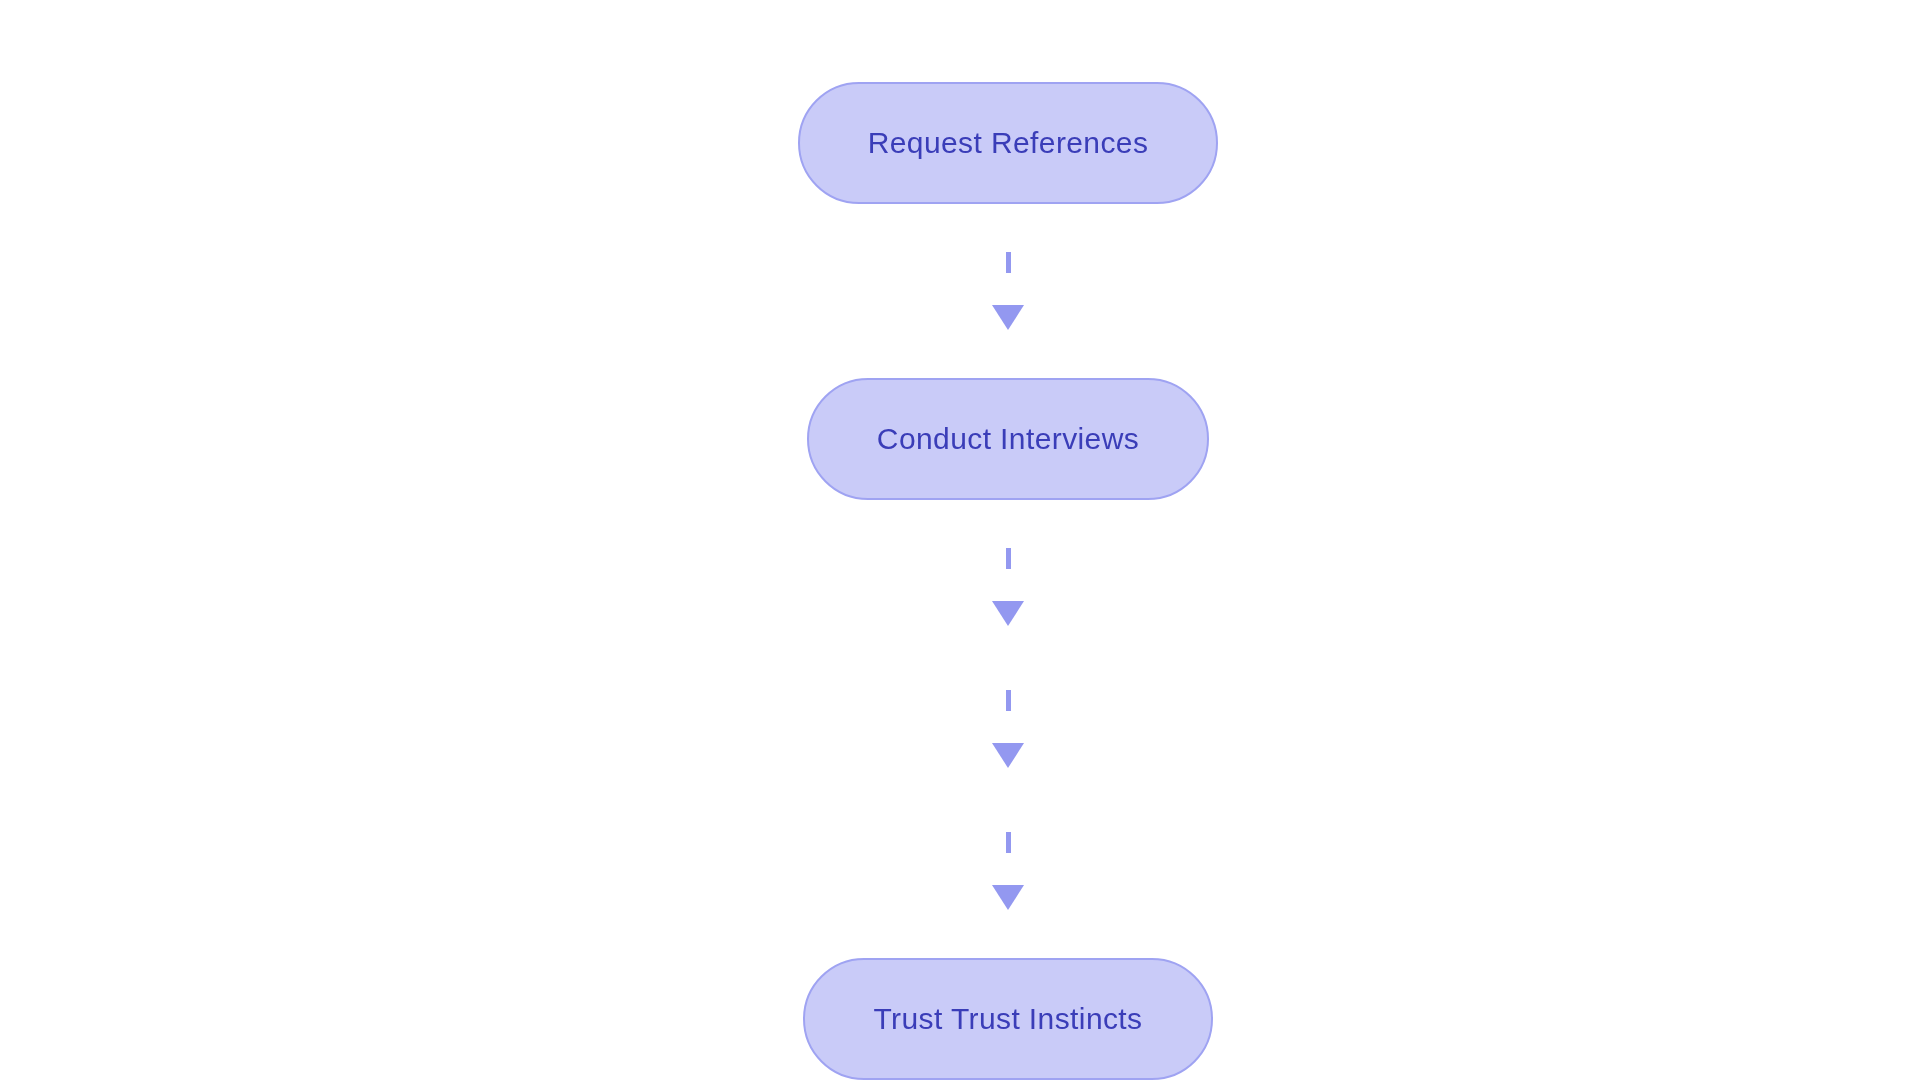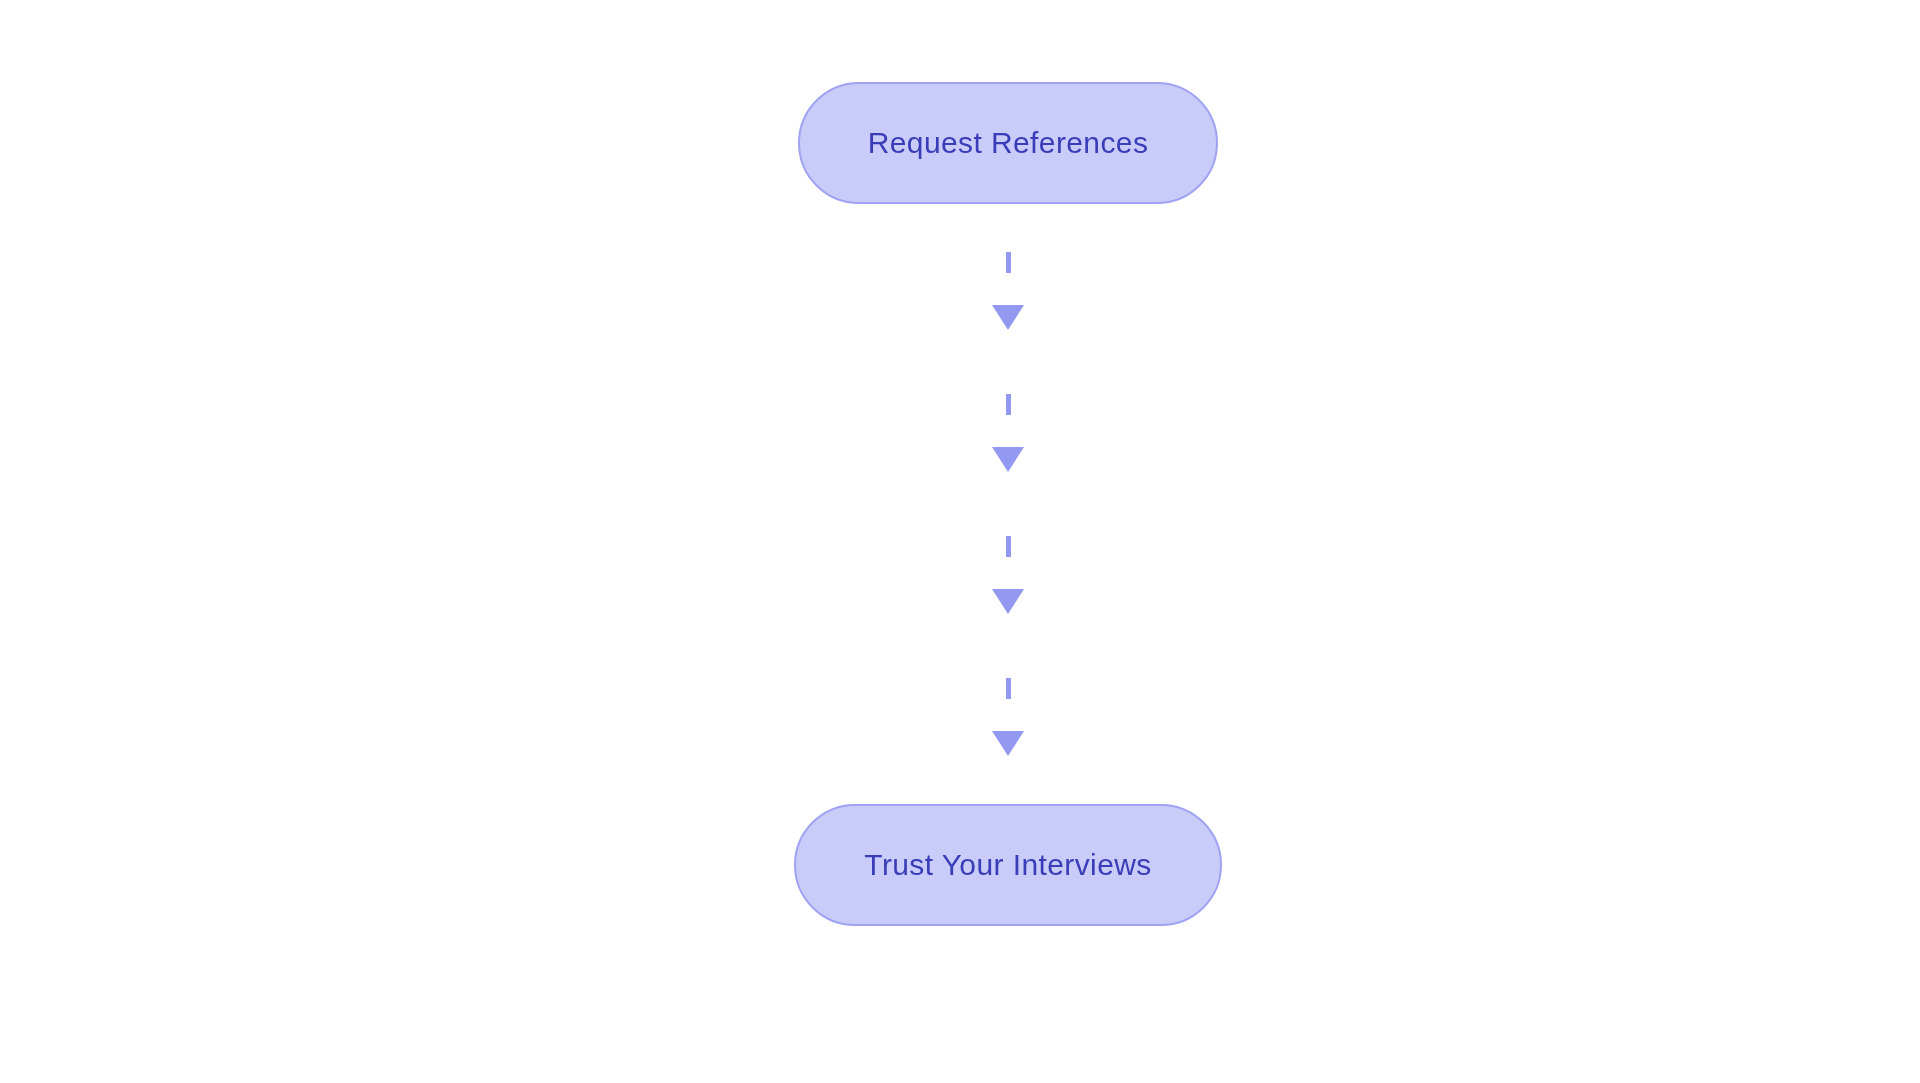--- a/index.html
+++ b/index.html
@@ -66,35 +66,38 @@
 
   <div class="flow-node">
     <span class="node-label">Request References</span>
   </div>
 
   <div class="flow-arrow">
     <div class="arrow-line"></div>
     <div class="arrow-head"></div>
   </div>
 
+  <div class="flow-node">
+    <span class="node-label">Conduct Interviews</span>
+  </div>
 
   <div class="flow-arrow">
     <div class="arrow-line"></div>
     <div class="arrow-head"></div>
   </div>
 
 
   <div class="flow-arrow">
     <div class="arrow-line"></div>
     <div class="arrow-head"></div>
   </div>
 
 
   <div class="flow-arrow">
     <div class="arrow-line"></div>
     <div class="arrow-head"></div>
   </div>
 
   <div class="flow-node">
-    <span class="node-label">Trust Your Interviews</span>
+    <span class="node-label">Trust Trust Instincts</span>
   </div>
 
 </div>
 
 </body></html>

